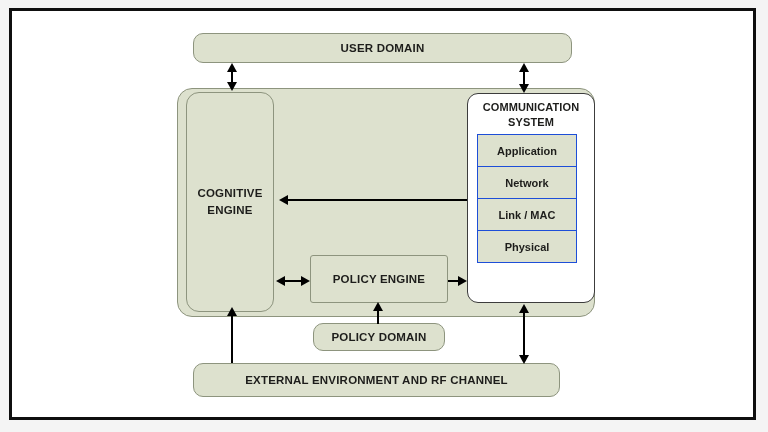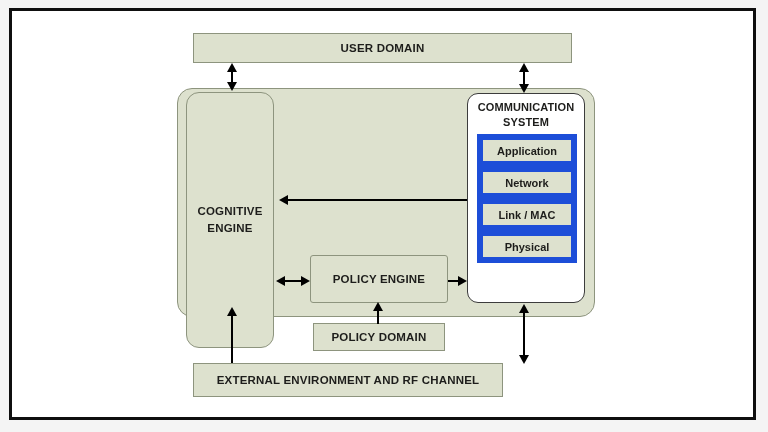--- a/index.html
+++ b/index.html
@@ -17,50 +17,50 @@
   }
   .box{
     position:absolute;
     background:#dde1ce;
     border:1.5px solid #8d947e;
     box-sizing:border-box;
     display:flex;align-items:center;justify-content:center;
     color:#1d1d1b;font-weight:bold;text-align:center;
     letter-spacing:.2px;
   }
-  .rounded-sm{border-radius:0;}
+  .rounded-sm{border-radius:10px;}
   .user-domain{left:193px;top:33px;width:379px;height:30px;font-size:11.5px;}
   .platform{left:177px;top:88px;width:418px;height:229px;border-radius:15px;}
   .platform-label{
     position:absolute;left:295px;top:95px;width:180px;
     text-align:center;font-size:12.5px;font-weight:bold;color:#1d1d1b;
   }
-  .cog-engine{left:186px;top:92px;width:88px;height:256px;border-radius:13px;font-size:11.5px;line-height:17px;padding:12px 8px;}
+  .cog-engine{left:186px;top:92px;width:88px;height:220px;border-radius:13px;font-size:11.5px;line-height:17px;padding:12px 8px;}
   .comm-box{
-    position:absolute;left:467px;top:93px;width:118px;height:210px;
+    position:absolute;left:467px;top:93px;width:128px;height:210px;
     background:#ffffff;border:1.5px solid #3c3c3c;border-radius:11px;
     box-sizing:border-box;
   }
   .comm-title{
     margin-top:6px;text-align:center;font-size:11px;line-height:15px;
     font-weight:bold;color:#1d1d1b;letter-spacing:.1px;padding:0 6px;
   }
   .layer-stack{
     position:absolute;left:9px;top:40px;width:100px;
   }
   .layer{
     box-sizing:border-box;width:100px;height:33px;margin-top:-1px;
-    background:#dde1ce;border:6px solid #1d4ed8;
+    background:#dde1ce;border:1px solid #1d4ed8;
     display:flex;align-items:center;justify-content:center;
     font-size:11px;font-weight:bold;color:#1d1d1b;
   }
   .layer:first-child{margin-top:0;}
   .policy-engine{left:310px;top:255px;width:138px;height:48px;border-radius:3px;font-size:11.5px;}
   .policy-domain{left:313px;top:323px;width:132px;height:28px;font-size:11.5px;}
-  .external-env{left:193px;top:363px;width:310px;height:34px;font-size:11.5px;}
+  .external-env{left:193px;top:363px;width:367px;height:34px;font-size:11.5px;}
   
   .shaft-v{position:absolute;width:2px;background:#000;}
   .shaft-h{position:absolute;height:2px;background:#000;}
   .ah{position:absolute;width:0;height:0;}
   .ah-up{border-left:5px solid transparent;border-right:5px solid transparent;border-bottom:9px solid #000;}
   .ah-down{border-left:5px solid transparent;border-right:5px solid transparent;border-top:9px solid #000;}
   .ah-left{border-top:5px solid transparent;border-bottom:5px solid transparent;border-right:9px solid #000;}
   .ah-right{border-top:5px solid transparent;border-bottom:5px solid transparent;border-left:9px solid #000;}
 </style>
 </head>

